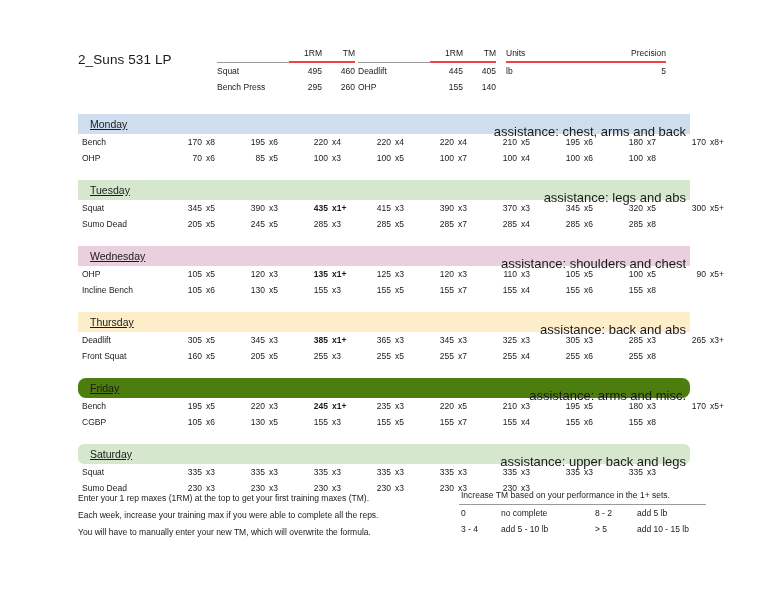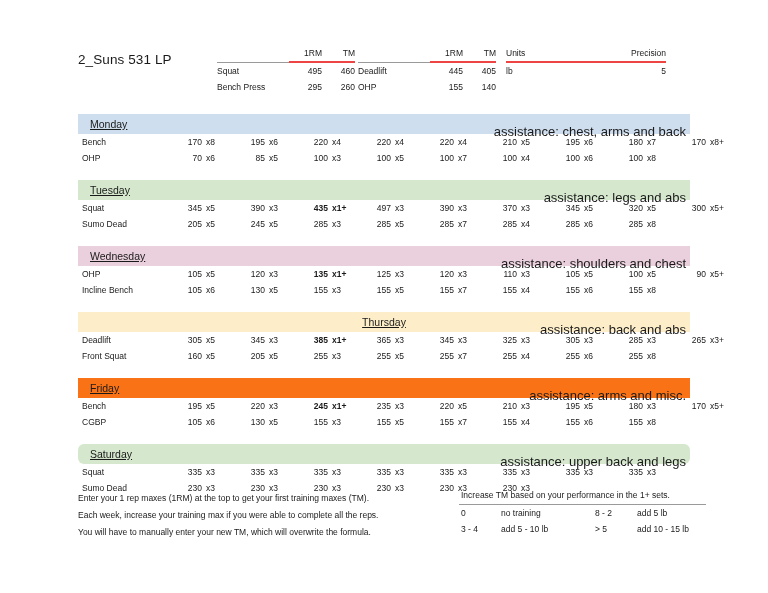--- a/index.html
+++ b/index.html
@@ -273,21 +273,21 @@
         <table class="day-rows">
           <tbody>
             <tr>
               <td class="c-lift">Squat</td>
               <td class="c-w">345</td>
               <td class="c-r">x5</td>
               <td class="c-w">390</td>
               <td class="c-r">x3</td>
               <td class="c-w amrap">435</td>
               <td class="c-r amrap">x1+</td>
-              <td class="c-w">497</td>
+              <td class="c-w">415</td>
               <td class="c-r">x3</td>
               <td class="c-w">390</td>
               <td class="c-r">x3</td>
               <td class="c-w">370</td>
               <td class="c-r">x3</td>
               <td class="c-w">345</td>
               <td class="c-r">x5</td>
               <td class="c-w">320</td>
               <td class="c-r">x5</td>
               <td class="c-w">300</td>
@@ -360,21 +360,21 @@
               <td class="c-r">x6</td>
               <td class="c-w">155</td>
               <td class="c-r">x8</td>
               <td class="c-w"></td>
               <td class="c-r"></td>
             </tr>
           </tbody>
         </table>
       </div>
       <div class="day-block">
-        <div class="day-head" style="background: rgb(253, 238, 201); text-align: center;"><span class="day-name">Thursday</span><span class="day-assist">assistance: back and abs</span></div>
+        <div class="day-head" style="background: rgb(253, 238, 201);"><span class="day-name">Thursday</span><span class="day-assist">assistance: back and abs</span></div>
         <table class="day-rows">
           <tbody>
             <tr>
               <td class="c-lift">Deadlift</td>
               <td class="c-w">305</td>
               <td class="c-r">x5</td>
               <td class="c-w">345</td>
               <td class="c-r">x3</td>
               <td class="c-w amrap">385</td>
               <td class="c-r amrap">x1+</td>
@@ -409,21 +409,21 @@
               <td class="c-r">x6</td>
               <td class="c-w">255</td>
               <td class="c-r">x8</td>
               <td class="c-w"></td>
               <td class="c-r"></td>
             </tr>
           </tbody>
         </table>
       </div>
       <div class="day-block">
-        <div class="day-head" style="background: #f97316;"><span class="day-name">Friday</span><span class="day-assist">assistance: arms and misc.</span></div>
+        <div class="day-head" style="background: #4d7c0f; border-radius: 8px;"><span class="day-name">Friday</span><span class="day-assist">assistance: arms and misc.</span></div>
         <table class="day-rows">
           <tbody>
             <tr>
               <td class="c-lift">Bench</td>
               <td class="c-w">195</td>
               <td class="c-r">x5</td>
               <td class="c-w">220</td>
               <td class="c-r">x3</td>
               <td class="c-w amrap">245</td>
               <td class="c-r amrap">x1+</td>
@@ -520,21 +520,21 @@
     <div>Each week, increase your training max if you were able to complete all the reps.</div>
     <div>You will have to manually enter your new TM, which will overwrite the formula.</div>
   </div>
 
   <div class="foot-right">
     <div class="fr-title">Increase TM based on your performance in the 1+ sets.</div>
     <table>
       <tbody>
         <tr>
           <td class="fr-k1">0</td>
-          <td class="fr-v1">no training</td>
+          <td class="fr-v1">no complete</td>
           <td class="fr-k2">8 - 2</td>
           <td class="fr-v2">add 5 lb</td>
         </tr>
         <tr>
           <td class="fr-k1">3 - 4</td>
           <td class="fr-v1">add 5 - 10 lb</td>
           <td class="fr-k2">&gt; 5</td>
           <td class="fr-v2">add 10 - 15 lb</td>
         </tr>
       </tbody>

